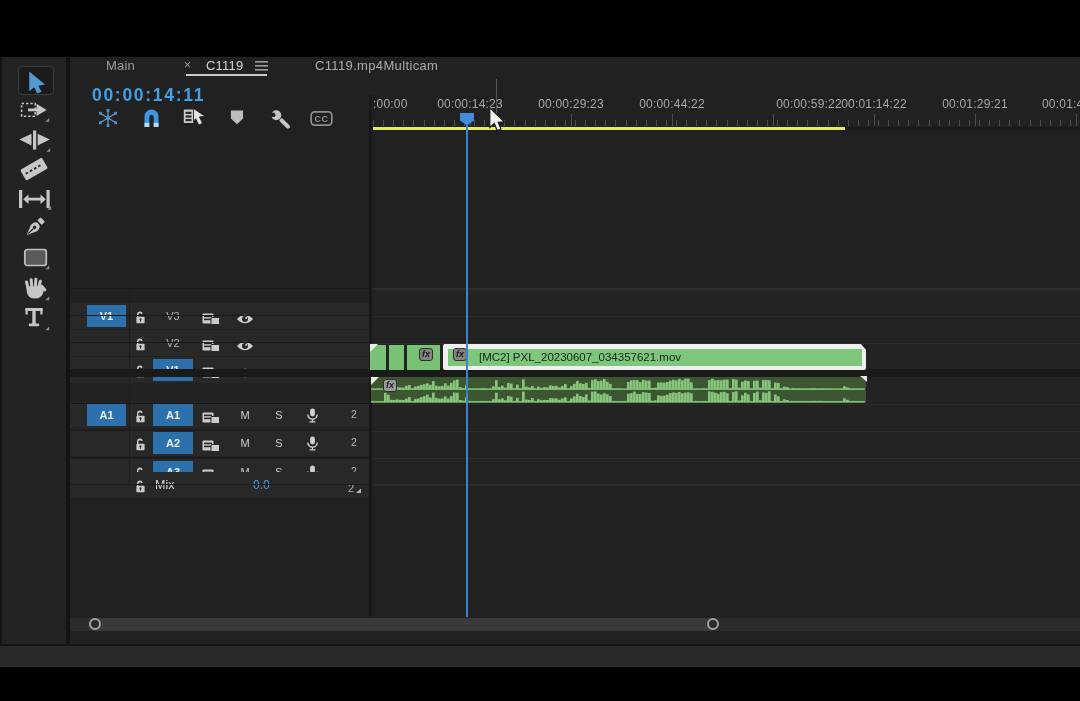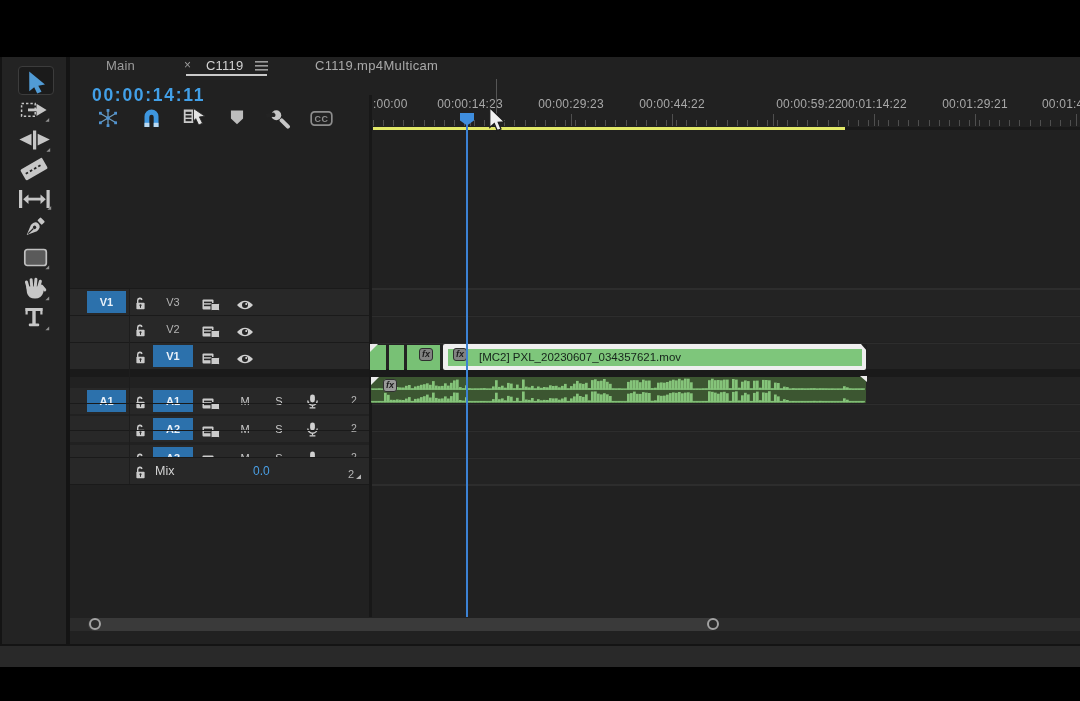--- a/index.html
+++ b/index.html
@@ -1,20 +1,20 @@
 <!DOCTYPE html>
 <html><head><meta charset="utf-8">
 <style>
 * { margin:0; padding:0; box-sizing:border-box; }
 html,body { width:1080px; height:701px; background:#000; overflow:hidden;
   font-family:"Liberation Sans", sans-serif; position:relative; }
 .abs { position:absolute; }
 .tick { position:absolute; top:119.5px; width:1px; height:6px; background:#4f4f4f; }
 .rlab { position:absolute; top:97px; font-size:12px; color:#a8a8a8; transform:translateX(-50%) translateZ(0); white-space:nowrap; letter-spacing:0.2px; }
-.row { position:absolute; left:70px; width:300px; height:26px; background:#282828; }
+.row { position:absolute; left:70px; width:300px; height:26px; background:#282828;margin-top:14px; }
 .crow { position:absolute; left:372px; width:708px; height:26px; background:#232323; }
 .icon { position:absolute; }
 .patch { position:absolute; left:17px; top:2px; width:39px; height:22px; background:rgba(44,113,173,0.995);
   color:#e9f1f9; font-size:11px; font-weight:600; text-align:center; line-height:22px; }
 .tbadge { position:absolute; left:83px; top:2px; width:40px; height:22px; background:rgba(44,113,173,0.995);
   color:#e9f1f9; font-size:11px; font-weight:600; text-align:center; line-height:22px; }
 .tname { position:absolute; left:83px; top:2px; width:40px; height:22px; color:#b3b3b3;
   font-size:11px; text-align:center; line-height:22px; }
 .ms { position:absolute; top:0; width:20px; text-align:center; line-height:26px; font-size:11px; color:#cdcdcd; }
 .ch2 { position:absolute; left:276px; top:0; width:16px; text-align:center; line-height:24px; font-size:10.5px; color:#b3b3b3; }

